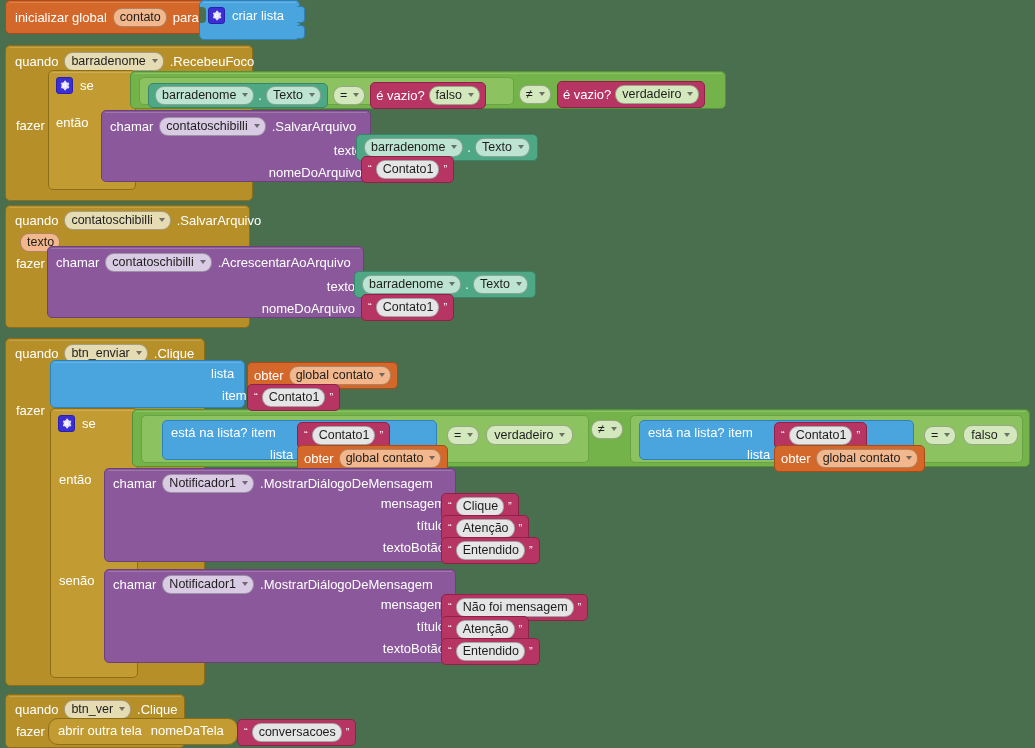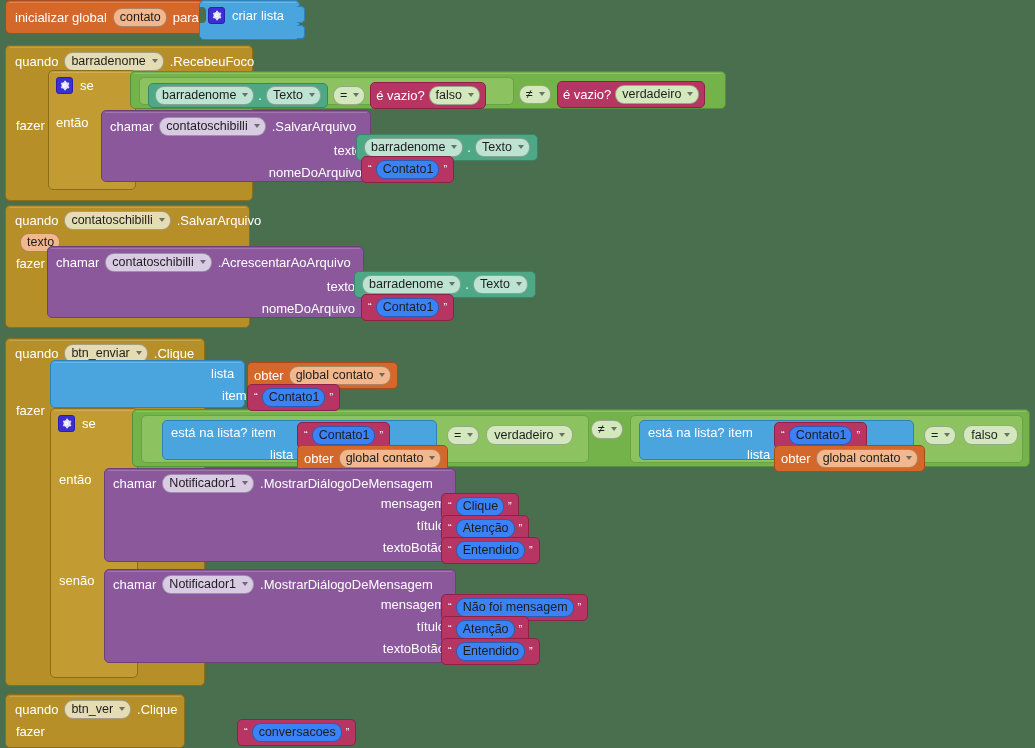--- a/index.html
+++ b/index.html
@@ -33,21 +33,21 @@
     border-right:3.5px solid transparent;border-top:4.5px solid #4a4a4a;
     margin-left:1px;opacity:.75;
   }
 
   
   .f-gold{background:#e6dcb4;}
   .f-orange{background:#f2b78c;}
   .f-purple{background:#d9cbe3;}
   .f-teal{background:#bde3d2;}
   .f-green{background:#d4e8bd;}
-  .f-pink{background:#3b82f6;}
+  .f-pink{background:#e5e5e5;}
 
   
   .gear{
     width:15px;height:15px;border-radius:3px;background:#3b2fd4;
     display:inline-flex;align-items:center;justify-content:center;
     border:1px solid #2a1fae;flex:0 0 auto;
   }
   .gear svg{display:block;}
 
   
@@ -461,20 +461,26 @@
       <span class="lbl">quando</span>
       <span class="field f-gold">
         <span>btn_ver</span>
         <i class="caret"></i>
       </span>
       <span class="lbl">.Clique</span>
     </div>
     <div class="lbl" style="position:absolute;left:10px;top:30px;">fazer</div>
   </div>
 
+  <div class="blk c-gold-i" style="left:48px;top:718px;width:190px;height:27px;z-index:6;border:1px solid #8d6e17;border-radius:10px;">
+    <div class="row" style="padding:5px 0 0 9px;gap:9px;">
+      <span class="lbl">abrir outra tela</span>
+      <span class="lbl">nomeDaTela</span>
+    </div>
+  </div>
   <div class="val c-magenta" style="position:absolute;left:237px;top:719px;padding:3px 6px;gap:4px;z-index:7;">
     <span class="lbl" style="font-size:11px;">“</span>
     <span class="field f-pink">
       <span>conversacoes</span>
     </span>
     <span class="lbl" style="font-size:11px;">”</span>
   </div>
 
 </div>
 

